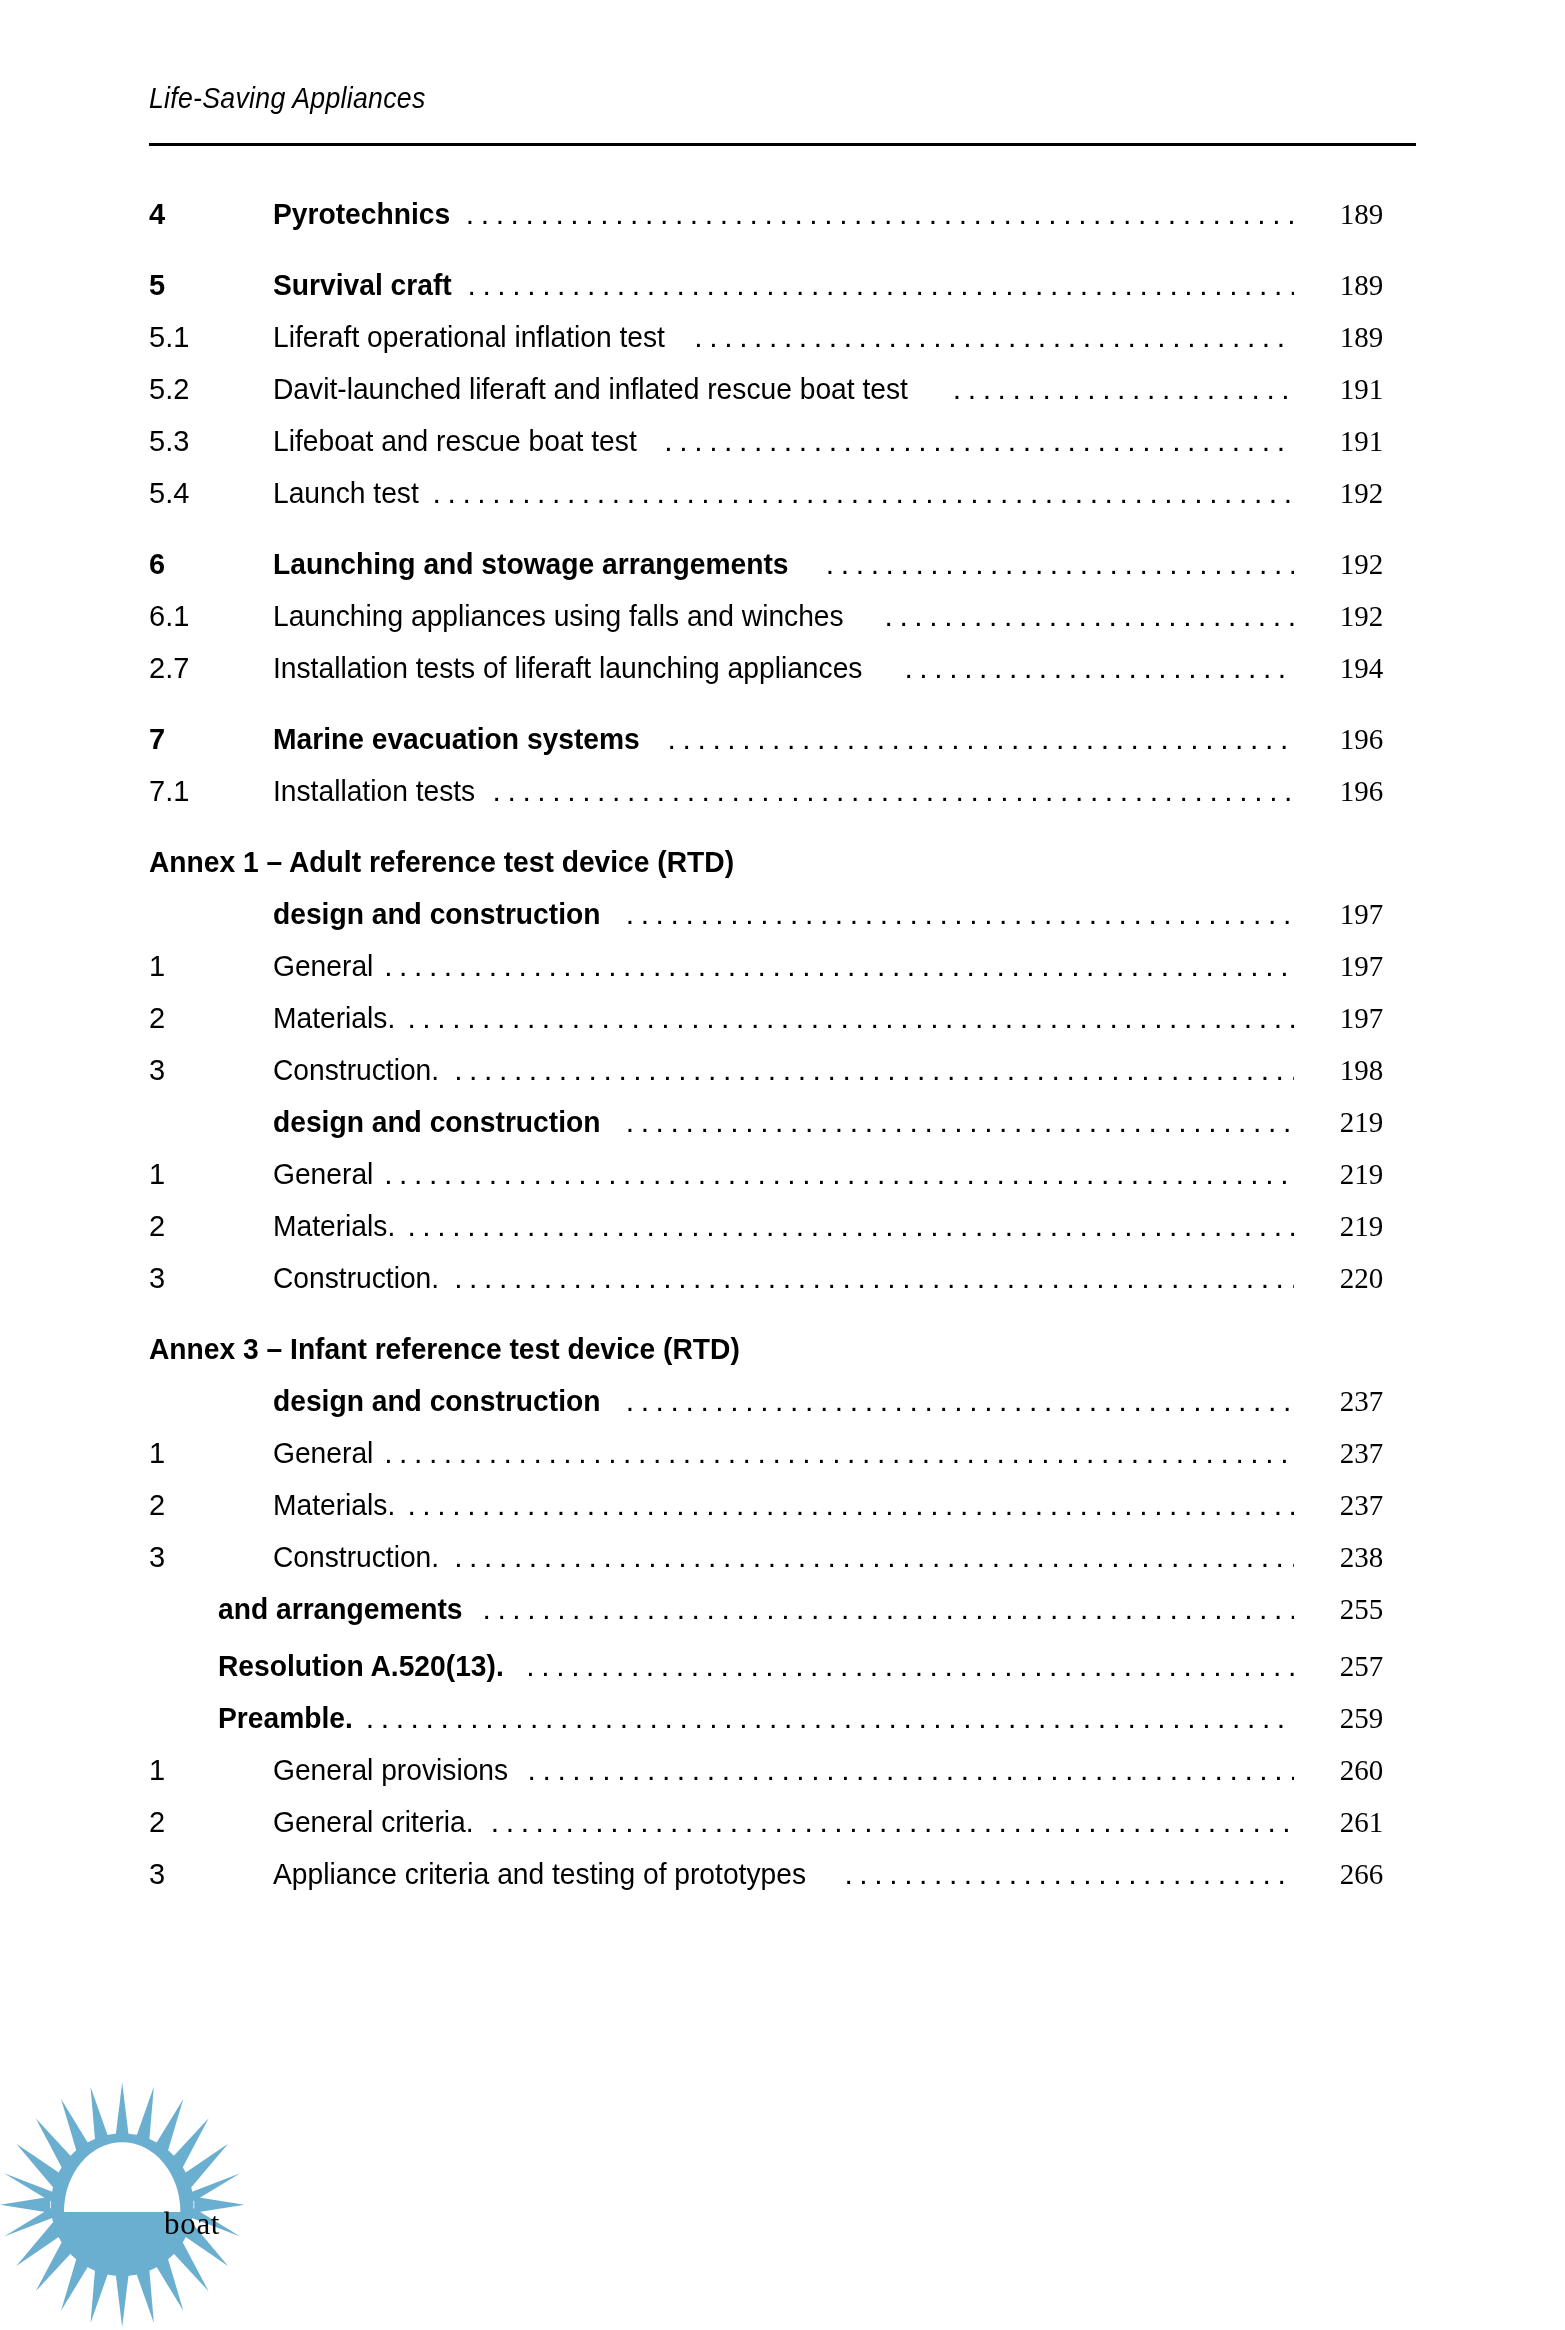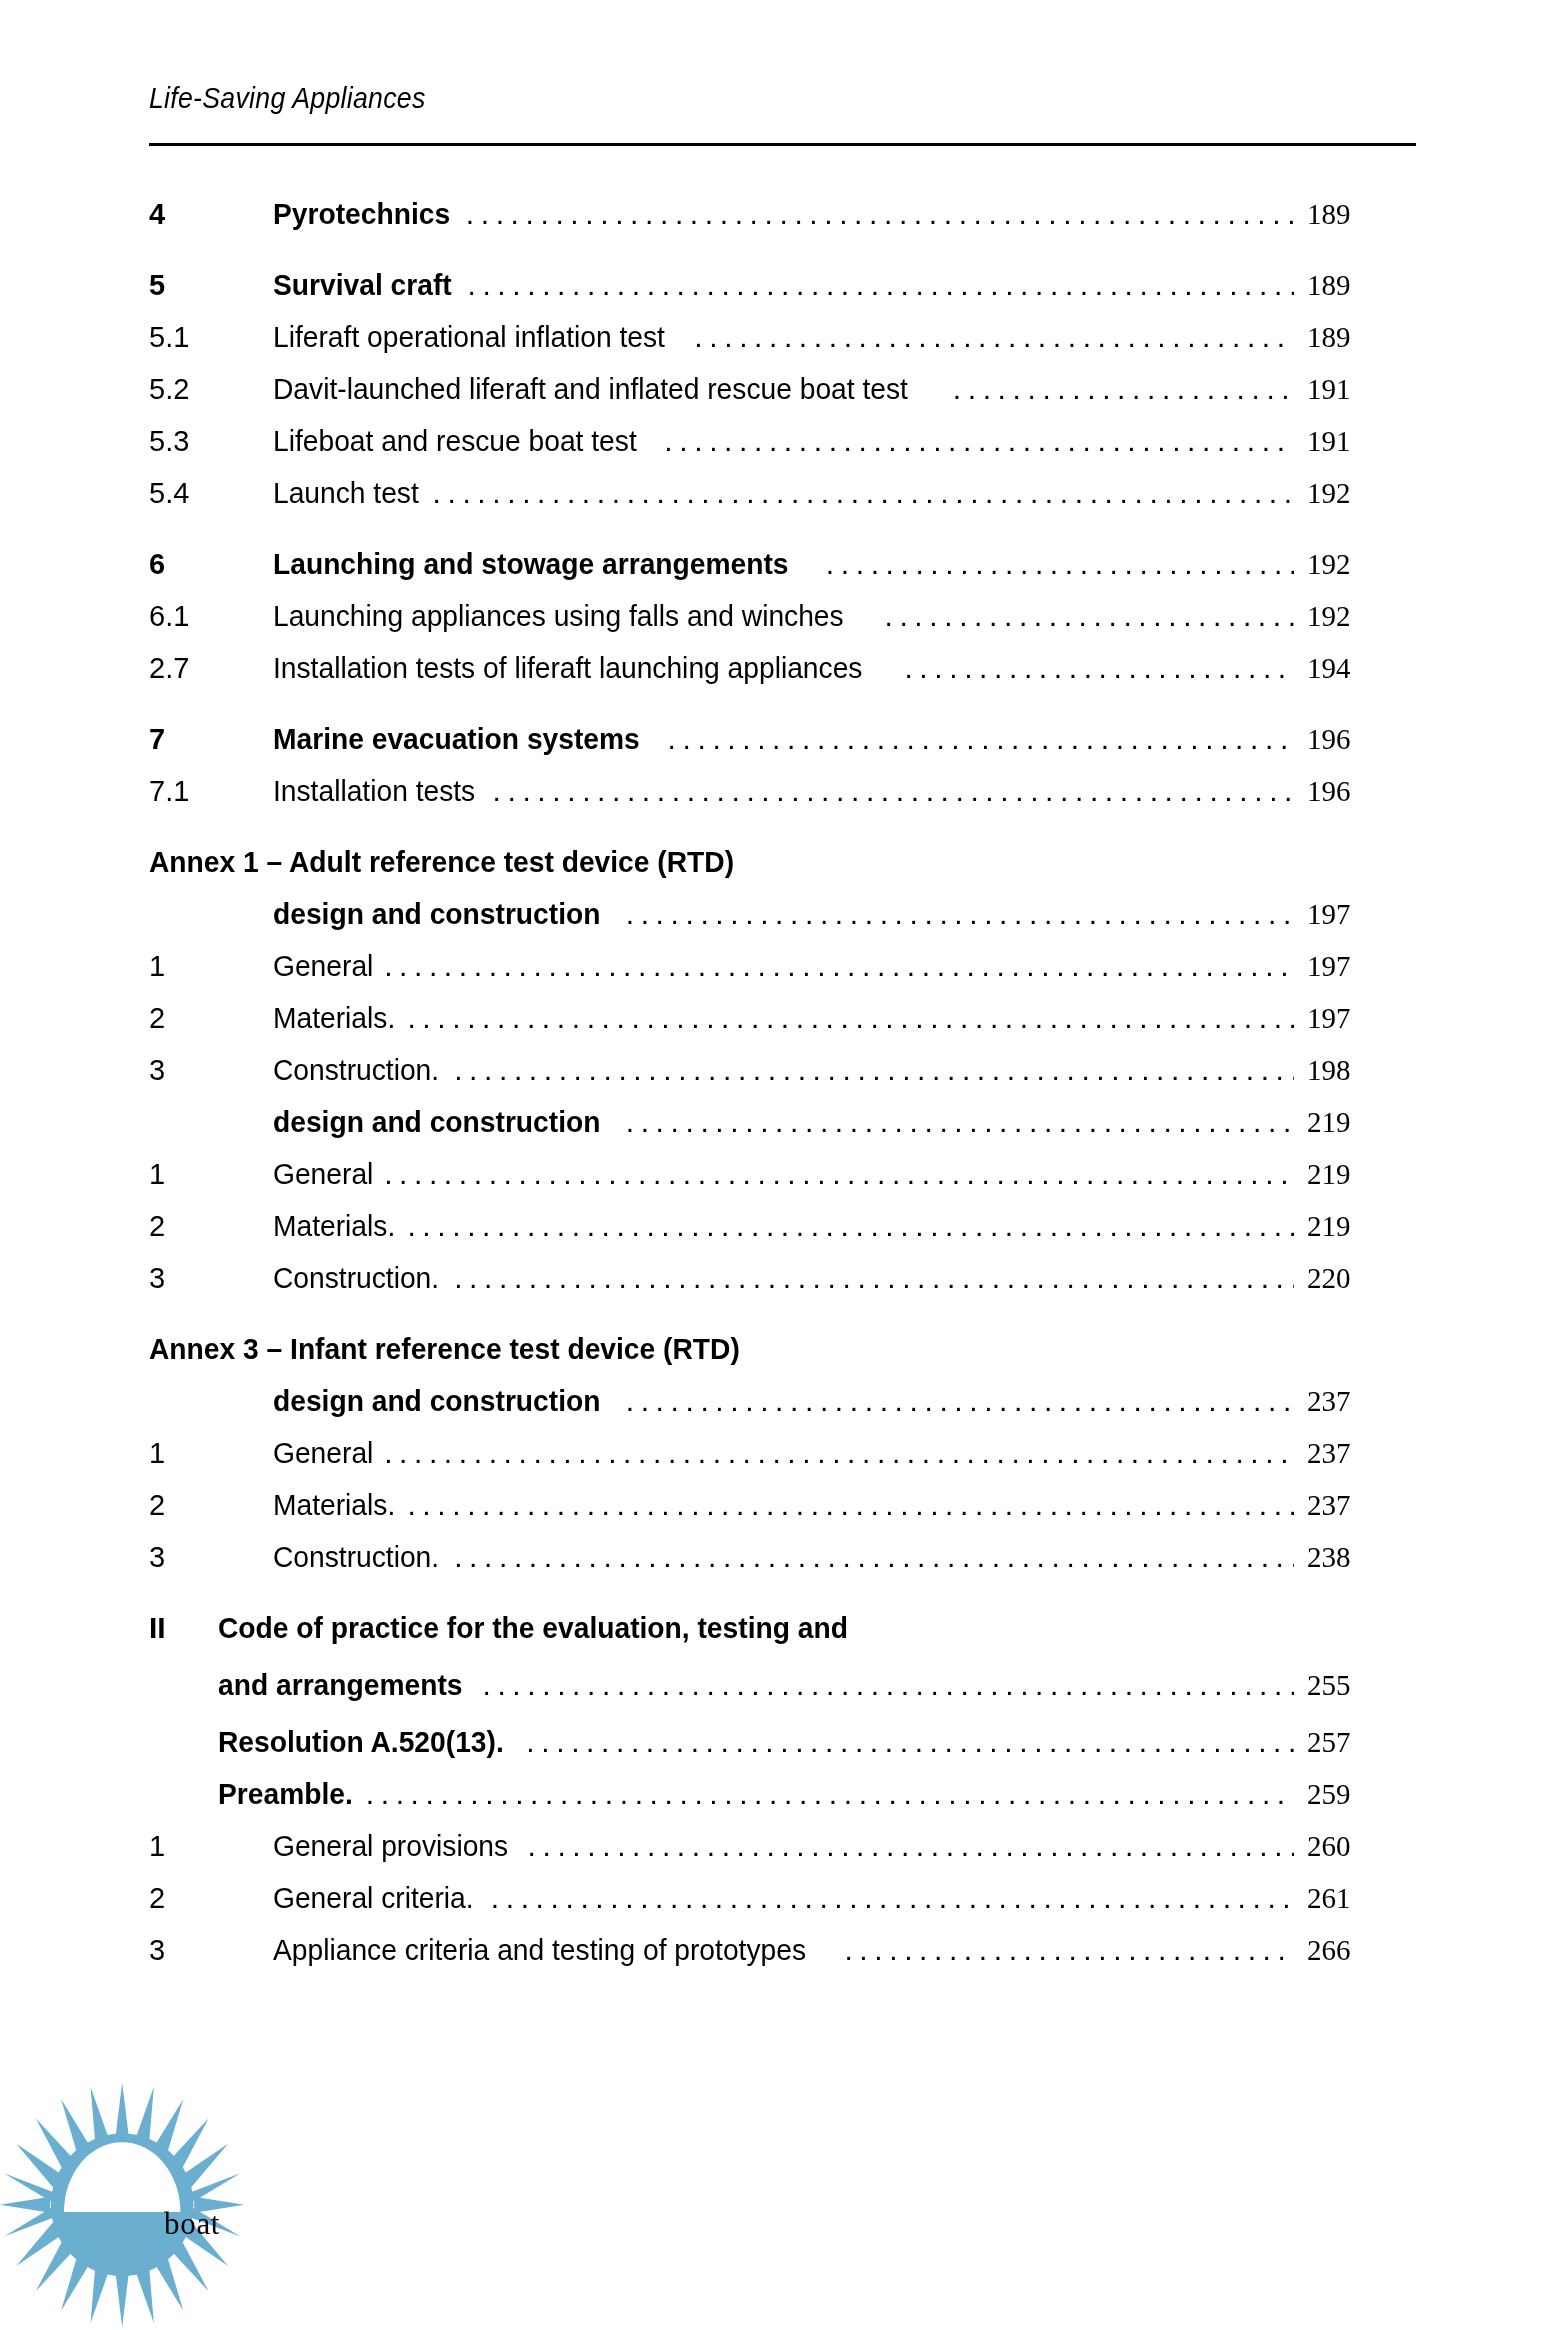--- a/index.html
+++ b/index.html
@@ -89,21 +89,21 @@
     letter-spacing: 6.6px;
     color: #000;
     margin-left: 4.4px;
     min-width: 7.3px;
   }
   .leader.none { visibility: hidden; }
 
   .pg {
     flex: 0 0 109px;
     width: 109px;
-    text-align: left;
+    text-align: center;
     font-size: 29px;
     font-family: "Liberation Serif", serif;
     color: #000;
     white-space: nowrap;
     padding-left: 13px;
   }
   .flushtitle {
     flex: 0 0 auto;
     font-size: 30px;
     font-weight: 700;
@@ -345,28 +345,20 @@
       </span>
       <span class="pg">237</span>
     </div>
     <div class="row">
       <span class="num">3</span>
       <span class="title-wrap">
         <span class="title">Construction.</span>
         <span class="leader">........................................................................................................................</span>
       </span>
       <span class="pg">238</span>
-    </div>
-    <div class="row sec2 gap-before">
-      <span class="roman">II</span>
-      <span class="title-wrap">
-        <span class="sec2title">Code of practice for the evaluation, testing and</span>
-        <span class="leader none">........................................................................................................................</span>
-      </span>
-      <span class="pg"></span>
     </div>
     <div class="row sec2">
       <span class="roman"></span>
       <span class="title-wrap">
         <span class="sec2title">and arrangements</span>
         <span class="leader">........................................................................................................................</span>
       </span>
       <span class="pg">255</span>
     </div>
     <div class="row">

